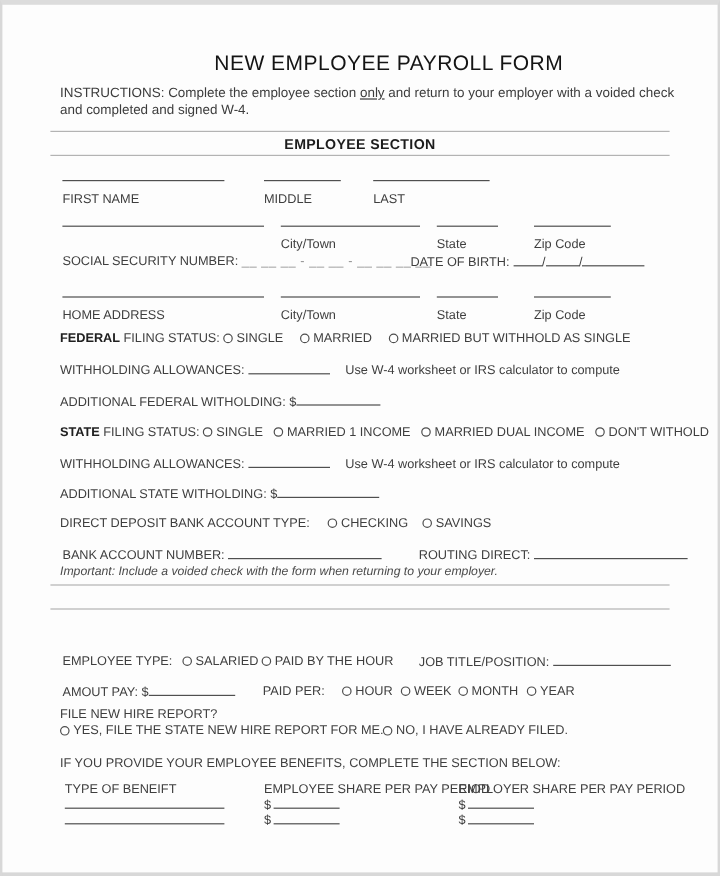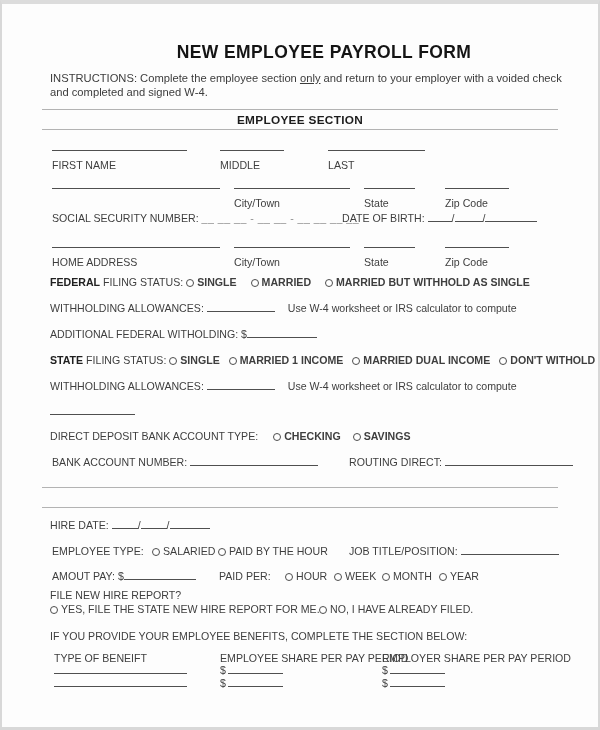--- a/index.html
+++ b/index.html
@@ -5,42 +5,42 @@
   * { margin:0; padding:0; box-sizing:border-box; }
   html,body { width:600px; height:730px; background:#dcdcdc; font-family:"Liberation Sans", sans-serif; }
   .page {
     position:relative; width:600px; height:730px; background:#fdfdfd;
     border-top:4px solid #dcdcdc; border-bottom:3px solid #d8d8d8;
     border-left:2px solid #d8d8d8; border-right:2px solid #d8d8d8;
     overflow:hidden; color:#3e3e3e;
   }
   .title {
     position:absolute; top:38px; left:0; width:100%; text-align:center;
-    font-size:17.5px; font-weight:700; color:#141414; letter-spacing:0.4px;padding-left:48px;
+    font-size:17.5px; font-weight:400; color:#141414; letter-spacing:0.4px;padding-left:48px;
   }
   .instr {
     position:absolute; top:67px; left:48px; width:518px;
     font-size:11.2px; line-height:14px; color:#3c3c3c;
   }
   .instr u { text-decoration:underline;margin-top:44px; }
   .rule { position:absolute; left:40px; right:40px; height:0; border-top:1px solid #b3b3b3; }
   .section-heading {
     position:absolute; left:0; width:100%; text-align:center;
     font-size:11.8px; font-weight:700; color:#1c1c1c; letter-spacing:0.3px;
   }
   .row { position:absolute; left:0; width:600px; font-size:10.6px; color:#3e3e3e; white-space:nowrap; }
   .row.flow { left:48px; width:540px; }
   .col { position:absolute; top:0; }
   .line { display:inline-block; height:10px; border-bottom:1px solid #4f4f4f; }
   .lbl { margin-top:6px; font-size:10.6px; }
   .radio {
     display:inline-block; width:8px; height:8px; border:1px solid #4d4d4d;
     border-radius:50%; background:#fff; margin-right:3px; vertical-align:-1px;
   }
-  .opt { display:inline-block;font-weight:bold; }
+  .opt { display:inline-block; }
   .bold { font-weight:700; color:#202020; }
   .ssn-blanks { color:#8f8f8f; letter-spacing:0.5px; }
   .note { color:#3e3e3e; }
   .italic { font-style:italic; font-size:10.2px; color:#4a4a4a; }
   .cur { display:inline-block; margin-right:2px; }
 </style>
 </head>
 <body>
 
 <div class="page">
@@ -55,21 +55,21 @@
 
   <div class="row" style="top:137px">
     <div class="col" style="left:50px">
       <span class="line" style="width:135px"></span>
       <div class="lbl">FIRST NAME</div>
     </div>
     <div class="col" style="left:218px">
       <span class="line" style="width:64px"></span>
       <div class="lbl">MIDDLE</div>
     </div>
-    <div class="col" style="left:326px">
+    <div class="col" style="left:309px">
       <span class="line" style="width:97px"></span>
       <div class="lbl">LAST</div>
     </div>
   </div>
 
   <div class="row" style="top:175px">
     <div class="col" style="left:50px">
       <span class="line" style="width:168px"></span>
     </div>
     <div class="col" style="left:232px">
@@ -134,47 +134,44 @@
     <span class="bold">STATE</span><span> FILING STATUS: </span><span class="opt"><span class="radio"></span><span>SINGLE</span></span><span class="opt" style="margin-left:9px"><span class="radio"></span><span>MARRIED 1 INCOME</span></span><span class="opt" style="margin-left:9px"><span class="radio"></span><span>MARRIED DUAL INCOME</span></span><span class="opt" style="margin-left:9px"><span class="radio"></span><span>DON'T WITHOLD</span></span>
   </div>
 
   <div class="row flow" style="top:376px">
     <span>WITHHOLDING ALLOWANCES:</span>
     <span class="line" style="width:68px"></span>
     <span class="note" style="margin-left:10px">Use W-4 worksheet or IRS calculator to compute</span>
   </div>
 
   <div class="row flow" style="top:401px">
-    <span class="line" style="width:85px"></span>
+    <span>ADDITIONAL STATE WITHOLDING: $</span><span class="line" style="width:85px"></span>
   </div>
 
   <div class="row flow" style="top:426px">
     <span>DIRECT DEPOSIT BANK ACCOUNT TYPE:</span>
     <span class="opt" style="margin-left:12px"><span class="radio"></span><span>CHECKING</span></span><span class="opt" style="margin-left:12px"><span class="radio"></span><span>SAVINGS</span></span>
   </div>
 
   <div class="row" style="top:452px">
     <div class="col" style="left:50px">
       <span>BANK ACCOUNT NUMBER:</span>
       <span class="line" style="width:128px"></span>
     </div>
     <div class="col" style="left:347px">
       <span>ROUTING DIRECT:</span>
       <span class="line" style="width:128px"></span>
     </div>
   </div>
 
+  <div class="row flow italic" style="top:467px">Important: Include a voided check with the form when returning to your employer.</div>
 
   <div class="rule" style="top:483px"></div>
   <div class="rule" style="top:503px"></div>
 
-  <div class="row flow" style="top:515px">
-    <span>HIRE DATE:</span>
-    <span class="line" style="width:26px"></span><span>/</span><span class="line" style="width:26px"></span><span>/</span><span class="line" style="width:40px"></span>
-  </div>
 
   <div class="row" style="top:541px">
     <div class="col" style="left:50px">EMPLOYEE TYPE:</div>
     <div class="col" style="left:150px"><span class="radio"></span><span>SALARIED</span></div>
     <div class="col" style="left:216px"><span class="radio"></span><span>PAID BY THE HOUR</span></div>
     <div class="col" style="left:347px">
       <span>JOB TITLE/POSITION:</span>
       <span class="line" style="width:98px"></span>
     </div>
   </div>

